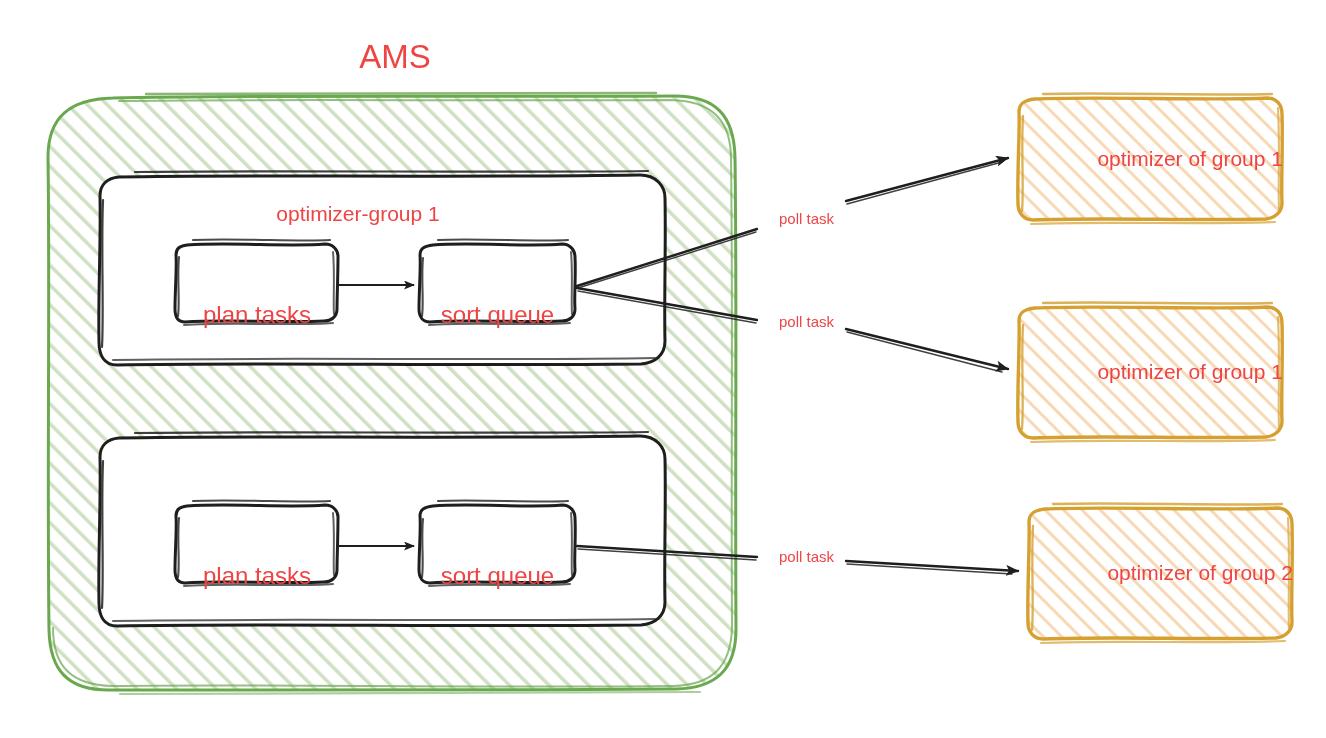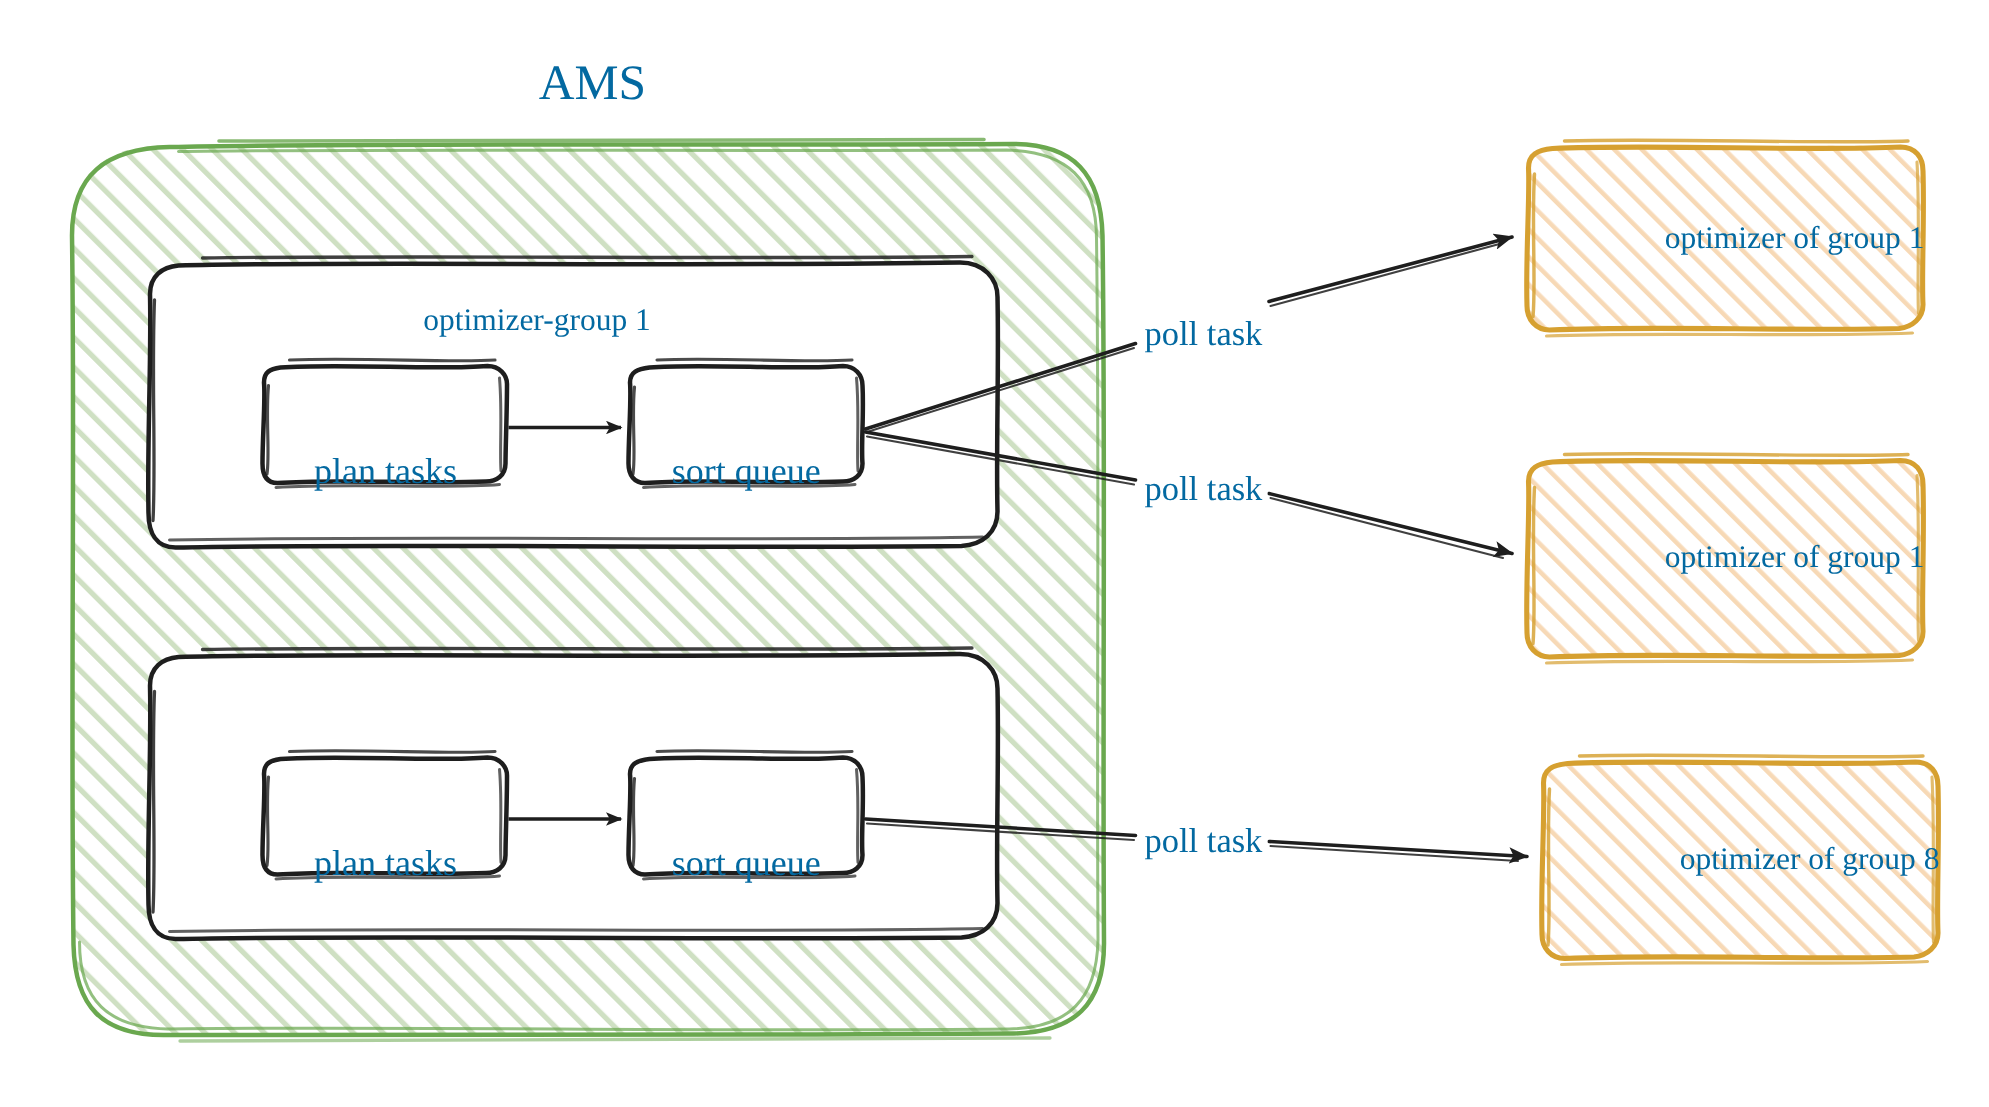--- a/index.html
+++ b/index.html
@@ -17,22 +17,22 @@
   }
   #diagram-svg {
     position: absolute;
     left: 0;
     top: 0;
     width: 1326px;
     height: 738px;
   }
   .lbl {
     position: absolute;
-    color: #0369a1;
-    font-family: Liberation Serif, serif;
+    color: #ef4444;
+    font-family: Liberation Sans, sans-serif;
     white-space: nowrap;
     line-height: 1;
     user-select: none;
   }
   .title-label {
     font-size: 33px;
     left: 0;
     top: 40px;
     width: 790px;
     text-align: center;
@@ -41,23 +41,24 @@
     font-size: 21px;
     text-align: center;
     width: 512px;
   }
   .node-label {
     font-size: 24px;
     text-align: center;
     margin-top: 28px;
   }
   .edge-label {
-    font-size: 23px;
+    font-size: 15px;
     background: #ffffff;
     padding: 1px 3px;
+    margin-left: 16px;
   }
   .optimizer-label {
     font-size: 21px;
     text-align: right;
   }
 </style>
 </head>
 <body>
 
 <div id="canvas">
@@ -189,15 +190,15 @@
 
   <div class="lbl node-label" style="left:176px; top:536px; width:162px;">plan tasks</div>
   <div class="lbl node-label" style="left:419px; top:536px; width:157px;">sort queue</div>
 
   <div class="lbl edge-label" style="left:760px; top:210px;">poll task</div>
   <div class="lbl edge-label" style="left:760px; top:313px;">poll task</div>
   <div class="lbl edge-label" style="left:760px; top:548px;">poll task</div>
 
   <div class="lbl optimizer-label" style="left:1018px; top:148px; width:265px;">optimizer of group 1</div>
   <div class="lbl optimizer-label" style="left:1018px; top:361px; width:265px;">optimizer of group 1</div>
-  <div class="lbl optimizer-label" style="left:1028px; top:562px; width:265px;">optimizer of group 8</div>
+  <div class="lbl optimizer-label" style="left:1028px; top:562px; width:265px;">optimizer of group 2</div>
 
 </div>
 
 </body></html>

